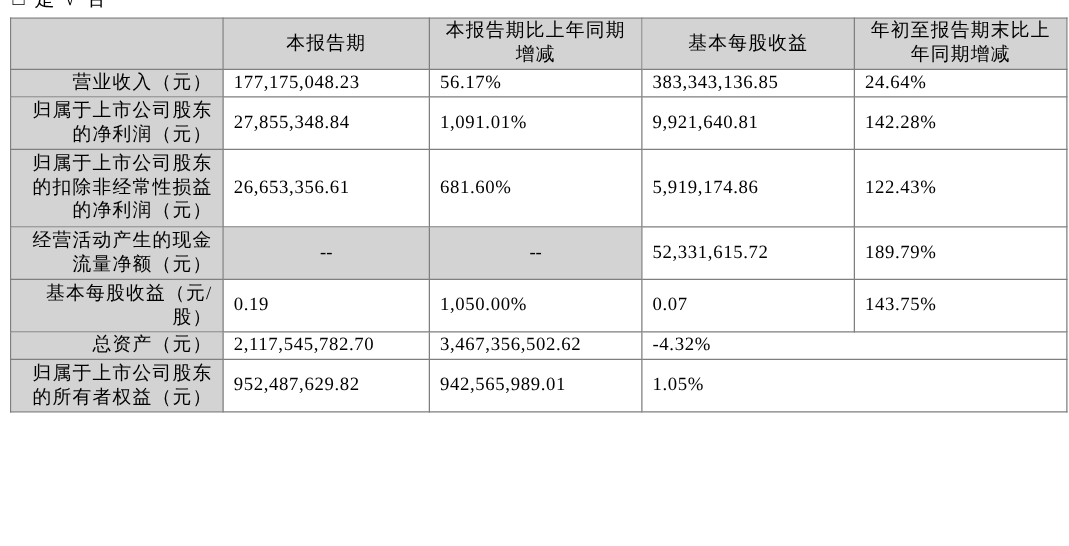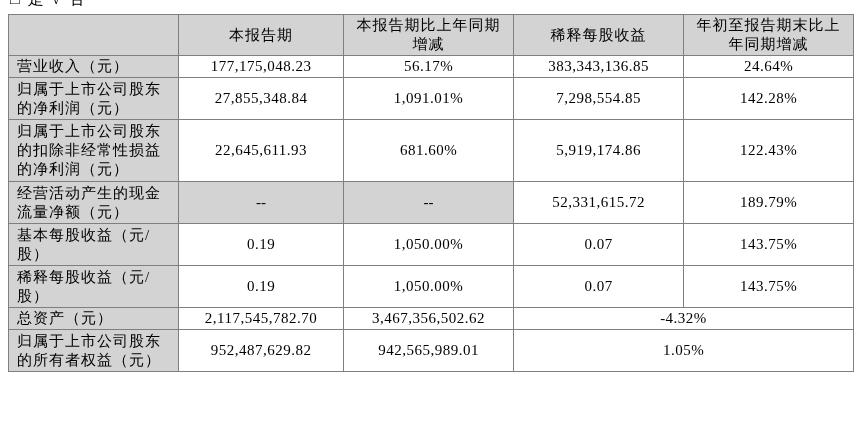--- a/index.html
+++ b/index.html
@@ -37,25 +37,25 @@
   table.fin td {
     border: 1px solid #7f7f7f;
     padding: 1px 8px;
     line-height: 19px;
     vertical-align: middle;
     overflow: hidden;
     word-break: break-all;
   }
   td.lbl {
     background: #d3d3d3;
-    text-align: left;
+    text-align: right;
     padding: 1px 4px 1px 6px;
     letter-spacing: 1px;
   }
-  td.num { text-align: center; letter-spacing: 0.5px; }
+  td.num { text-align: left; letter-spacing: 0.5px; }
   td.ctr { text-align: center; }
   td.gray { background: #d3d3d3; }
   tr.hdr td {
     background: #d3d3d3;
     text-align: center;
     letter-spacing: 1px;
   }
   tr.h1 { height: 32px; }
   tr.one { height: 22px; }
   tr.two { height: 42px; }
@@ -77,43 +77,43 @@
         <col style="width:170px">
         <col style="width:170px">
         <col style="width:170px">
     </colgroup>
 
     <tbody>
         <tr class="hdr h1">
       <td></td>
       <td>本报告期</td>
       <td>本报告期比上年同期增减</td>
-      <td>稀释每股收益</td>
+      <td>基本每股收益</td>
       <td>年初至报告期末比上年同期增减</td>
     </tr>
 
     <tr class="one">
       <td class="lbl">营业收入（元）</td>
       <td class="num">177,175,048.23</td>
       <td class="num">56.17%</td>
       <td class="num">383,343,136.85</td>
       <td class="num">24.64%</td>
     </tr>
 
     <tr class="two">
       <td class="lbl">归属于上市公司股东的净利润（元）</td>
       <td class="num">27,855,348.84</td>
       <td class="num">1,091.01%</td>
-      <td class="num">7,298,554.85</td>
+      <td class="num">9,921,640.81</td>
       <td class="num">142.28%</td>
     </tr>
 
     <tr class="three">
       <td class="lbl">归属于上市公司股东的扣除非经常性损益的净利润（元）</td>
-      <td class="num">22,645,611.93</td>
+      <td class="num">26,653,356.61</td>
       <td class="num">681.60%</td>
       <td class="num">5,919,174.86</td>
       <td class="num">122.43%</td>
     </tr>
 
     <tr class="two">
       <td class="lbl">经营活动产生的现金流量净额（元）</td>
       <td class="ctr gray">--</td>
       <td class="ctr gray">--</td>
       <td class="num">52,331,615.72</td>
@@ -121,27 +121,20 @@
     </tr>
 
     <tr class="two">
       <td class="lbl">基本每股收益（元/股）</td>
       <td class="num">0.19</td>
       <td class="num">1,050.00%</td>
       <td class="num">0.07</td>
       <td class="num">143.75%</td>
     </tr>
 
-    <tr class="two">
-      <td class="lbl">稀释每股收益（元/股）</td>
-      <td class="num">0.19</td>
-      <td class="num">1,050.00%</td>
-      <td class="num">0.07</td>
-      <td class="num">143.75%</td>
-    </tr>
 
 
 
     <tr class="one">
       <td class="lbl">总资产（元）</td>
       <td class="num">2,117,545,782.70</td>
       <td class="num">3,467,356,502.62</td>
       <td class="num" colspan="2">-4.32%</td>
     </tr>
 

